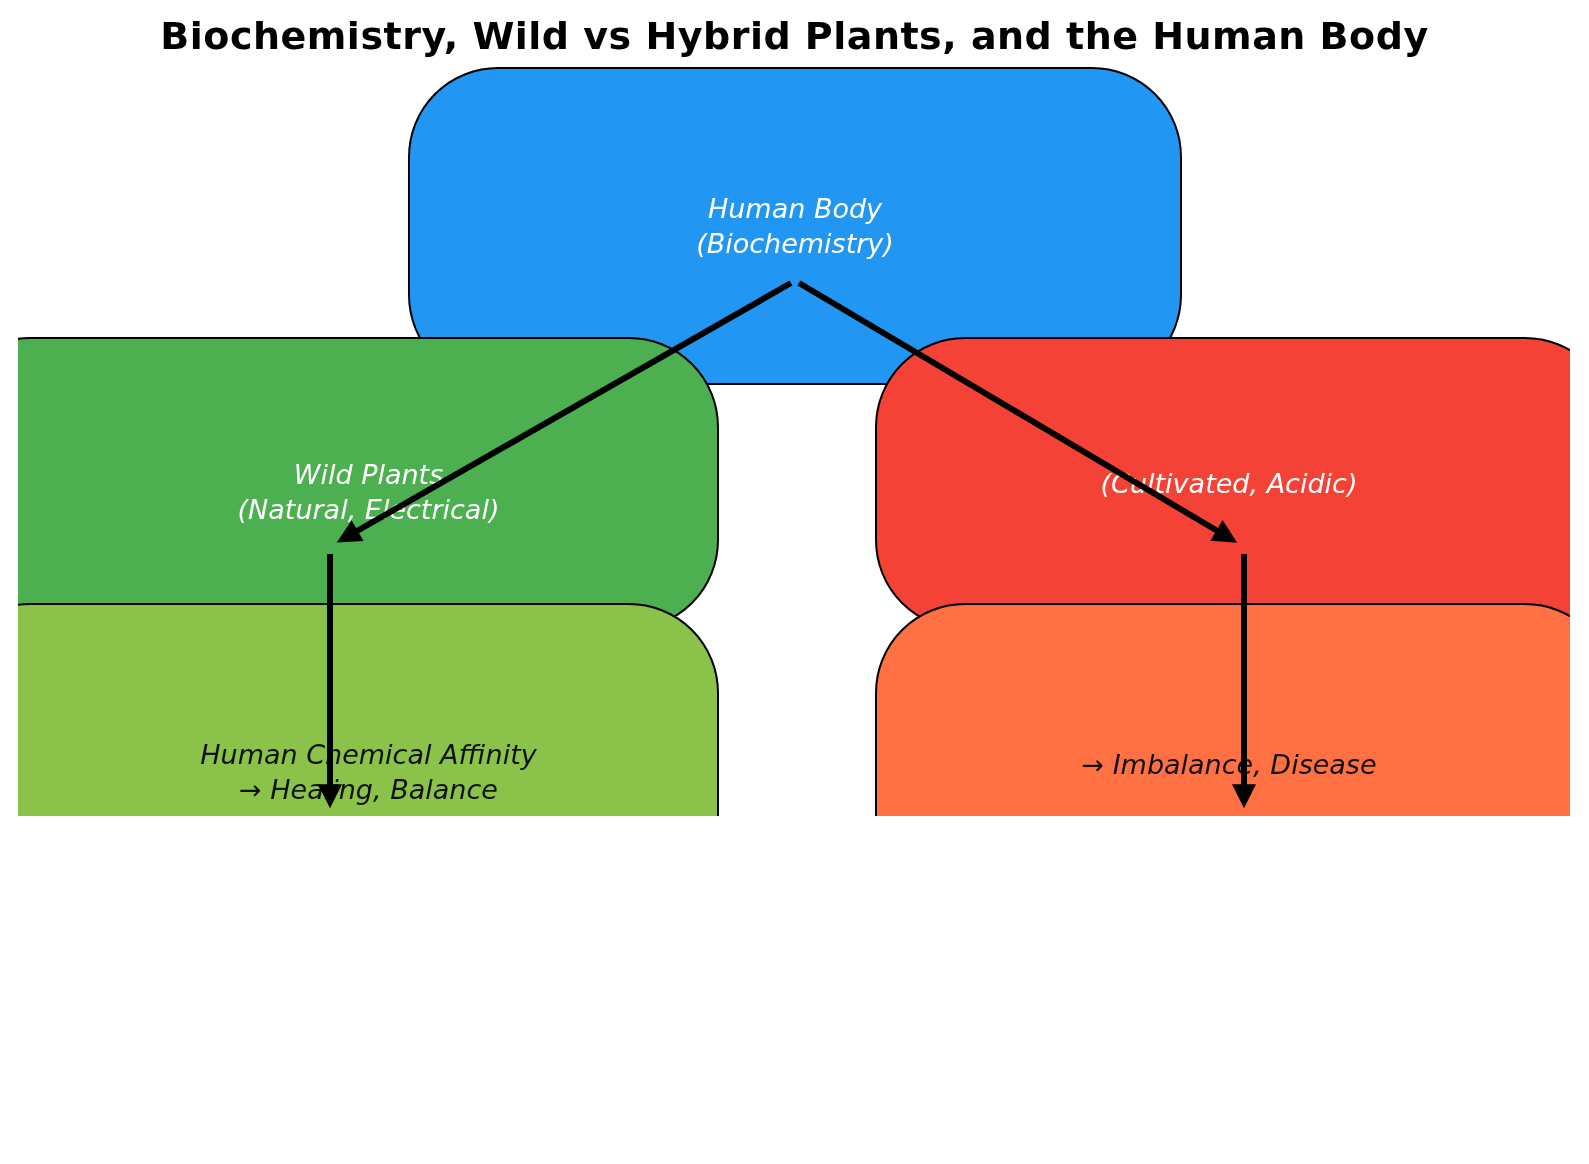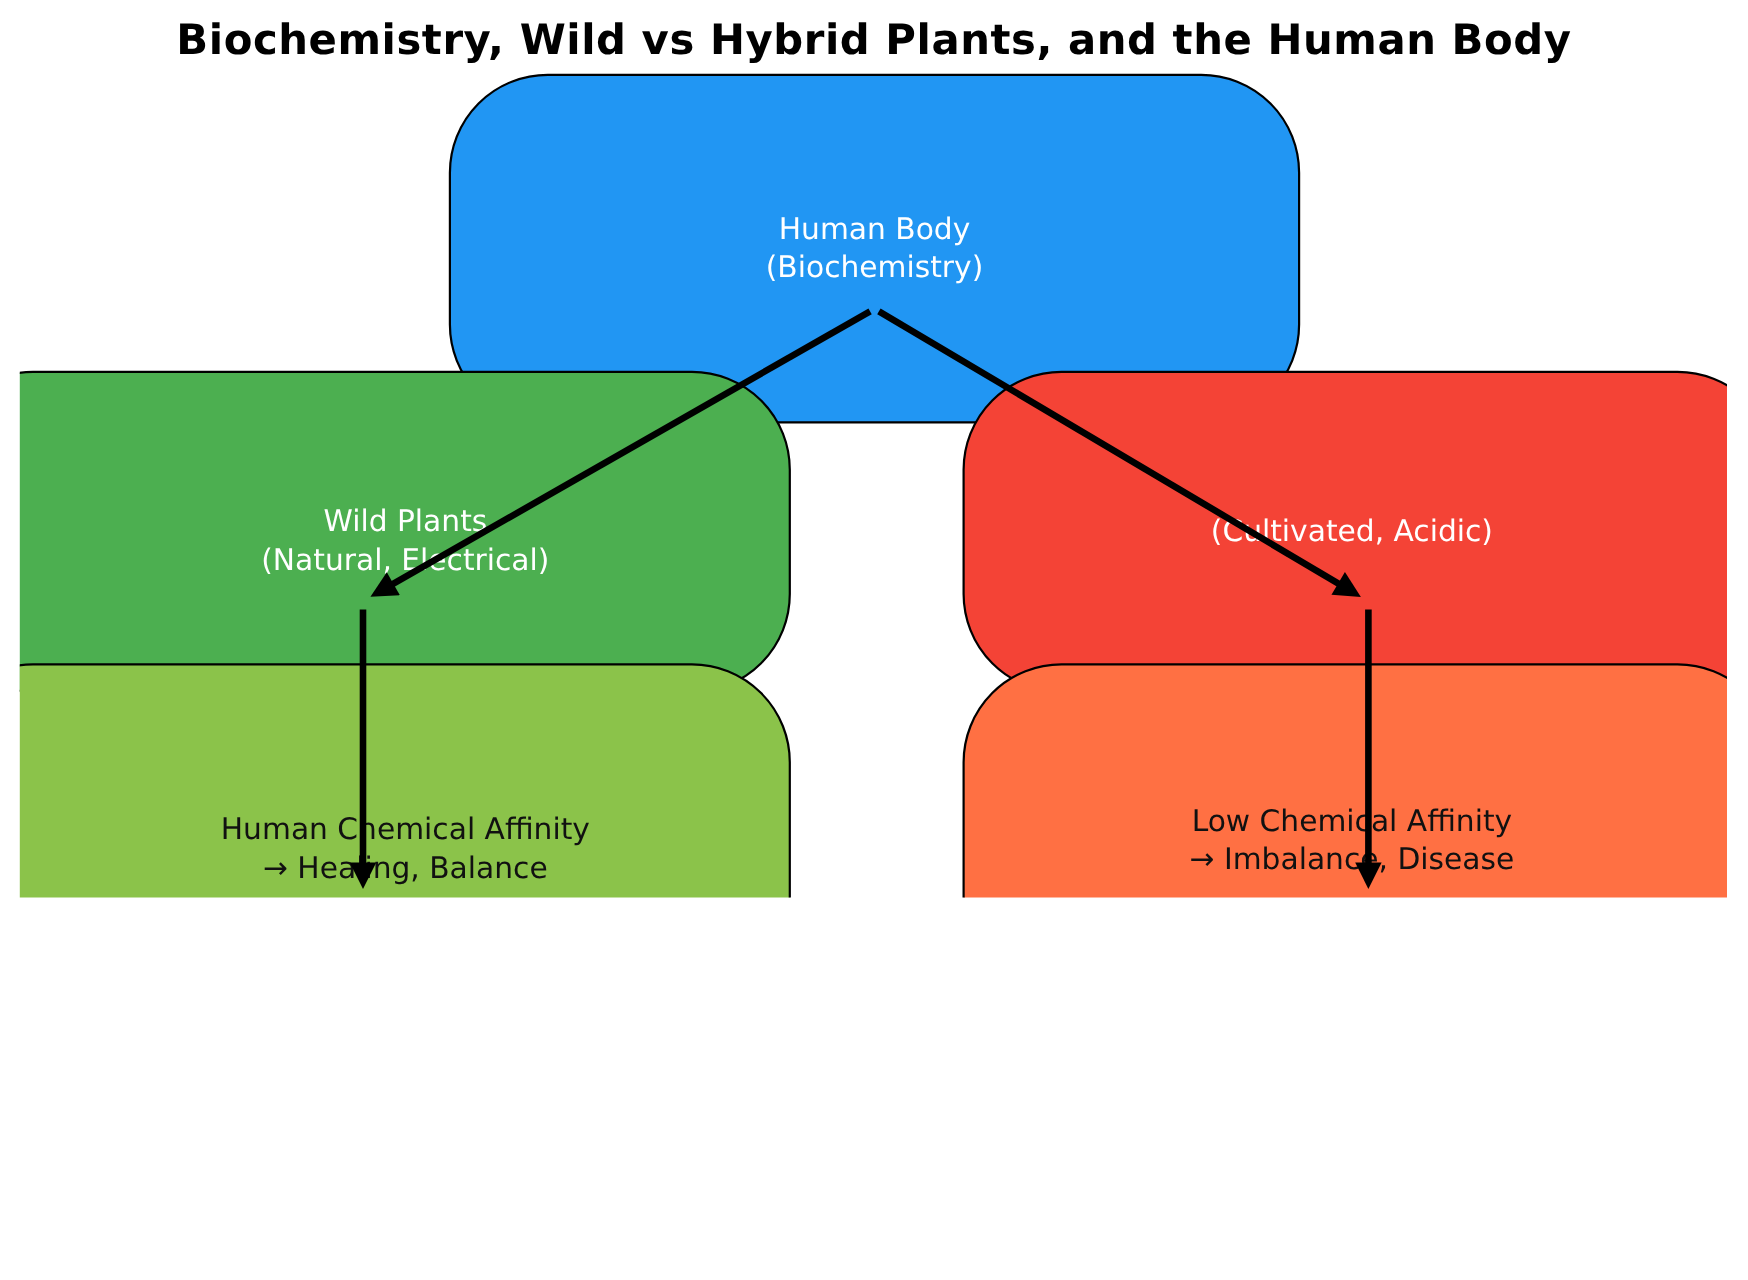--- a/index.html
+++ b/index.html
@@ -17,20 +17,21 @@
     font-size:38px;
     font-weight:bold;
     letter-spacing:0.5px;
   }
   
   .clip{
     position:absolute;
     left:18px; top:0;
     width:1552px; height:816px;
     overflow:hidden;
+    font-style:italic;
   }
   .node{
     position:absolute;
     border:2.5px solid #000;
     border-radius:90px;
     display:flex;
     flex-direction:column;
     align-items:center;
     justify-content:center;
     text-align:center;
@@ -87,21 +88,20 @@
 
     <div class="node node-high-affinity" style="background-color: rgb(139, 195, 74); border-color: rgb(0, 0, 0); color: rgb(17, 17, 17);">
       <div class="label">
         <div>Human Chemical Affinity</div>
         <div>→ Healing, Balance</div>
       </div>
     </div>
 
     <div class="node node-low-affinity" style="background-color: rgb(255, 112, 67); border-color: rgb(0, 0, 0); color: rgb(17, 17, 17);">
       <div class="label">
-        <div>Low Chemical Affinity</div>
         <div>→ Imbalance, Disease</div>
       </div>
     </div>
 
   </div>
 
   <svg class="arrows" viewBox="0 0 1589 1164" xmlns="http://www.w3.org/2000/svg">
     <defs>
       <marker id="ah" viewBox="0 0 10 10" refX="7" refY="5" markerWidth="4.5" markerHeight="4" orient="auto">
         <path d="M0,0 L10,5 L0,10 z" fill="#000000"></path>

